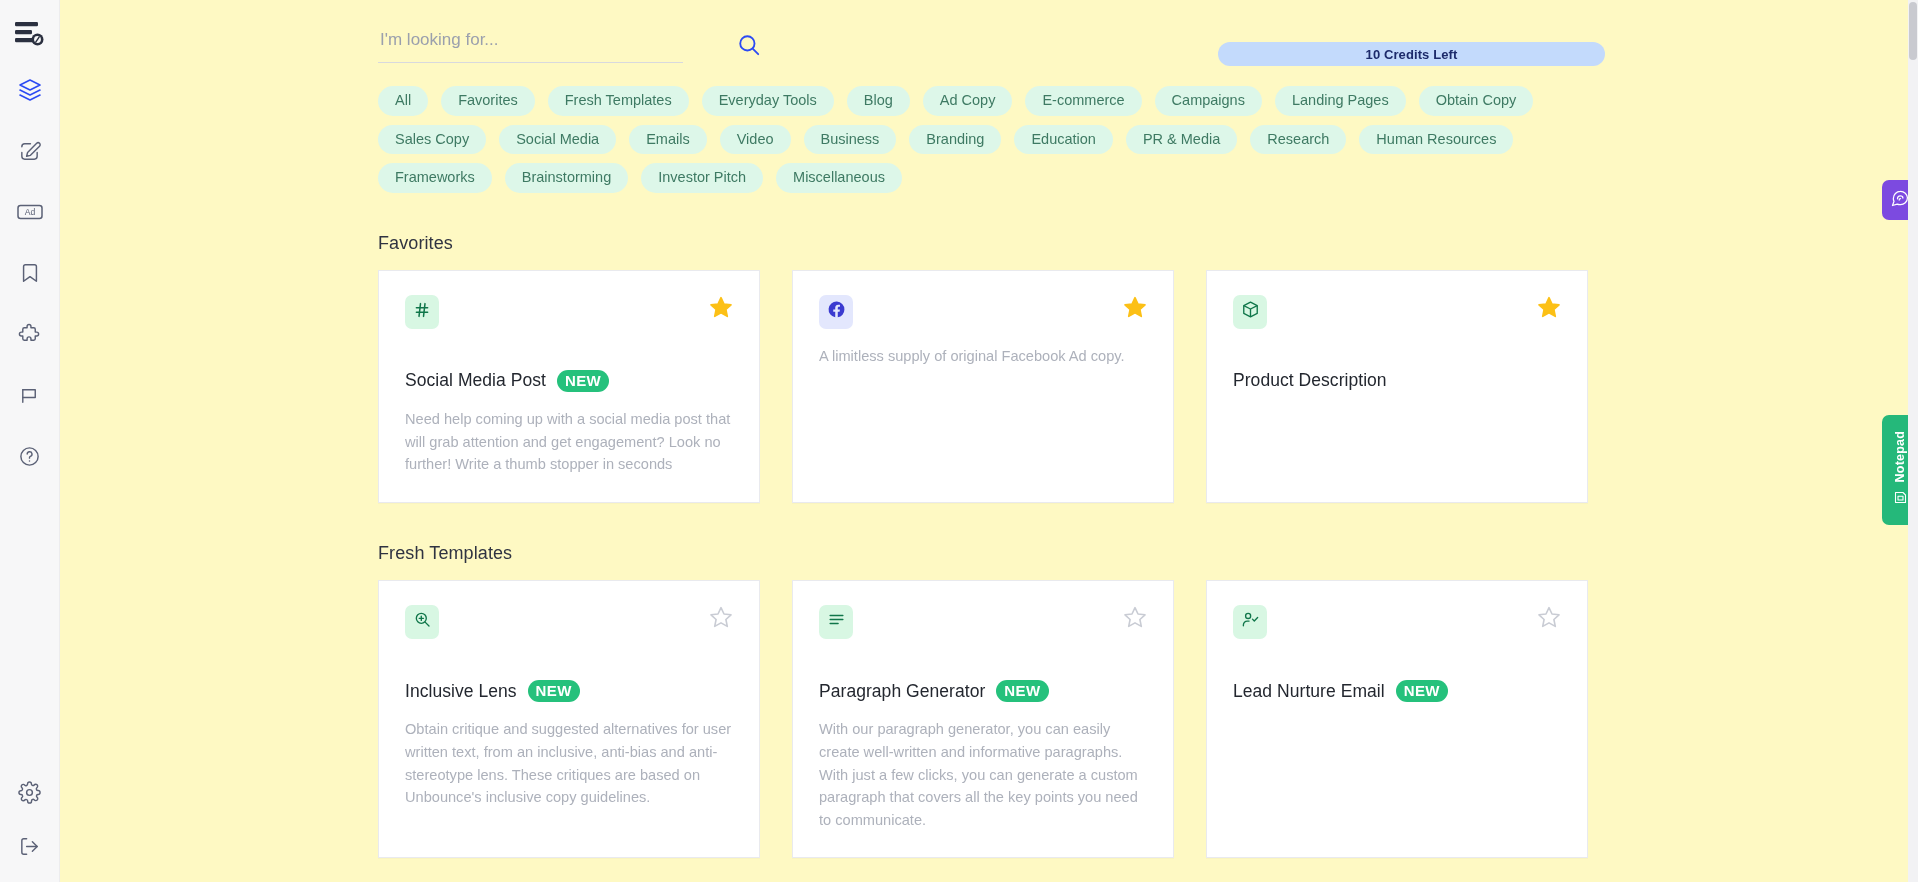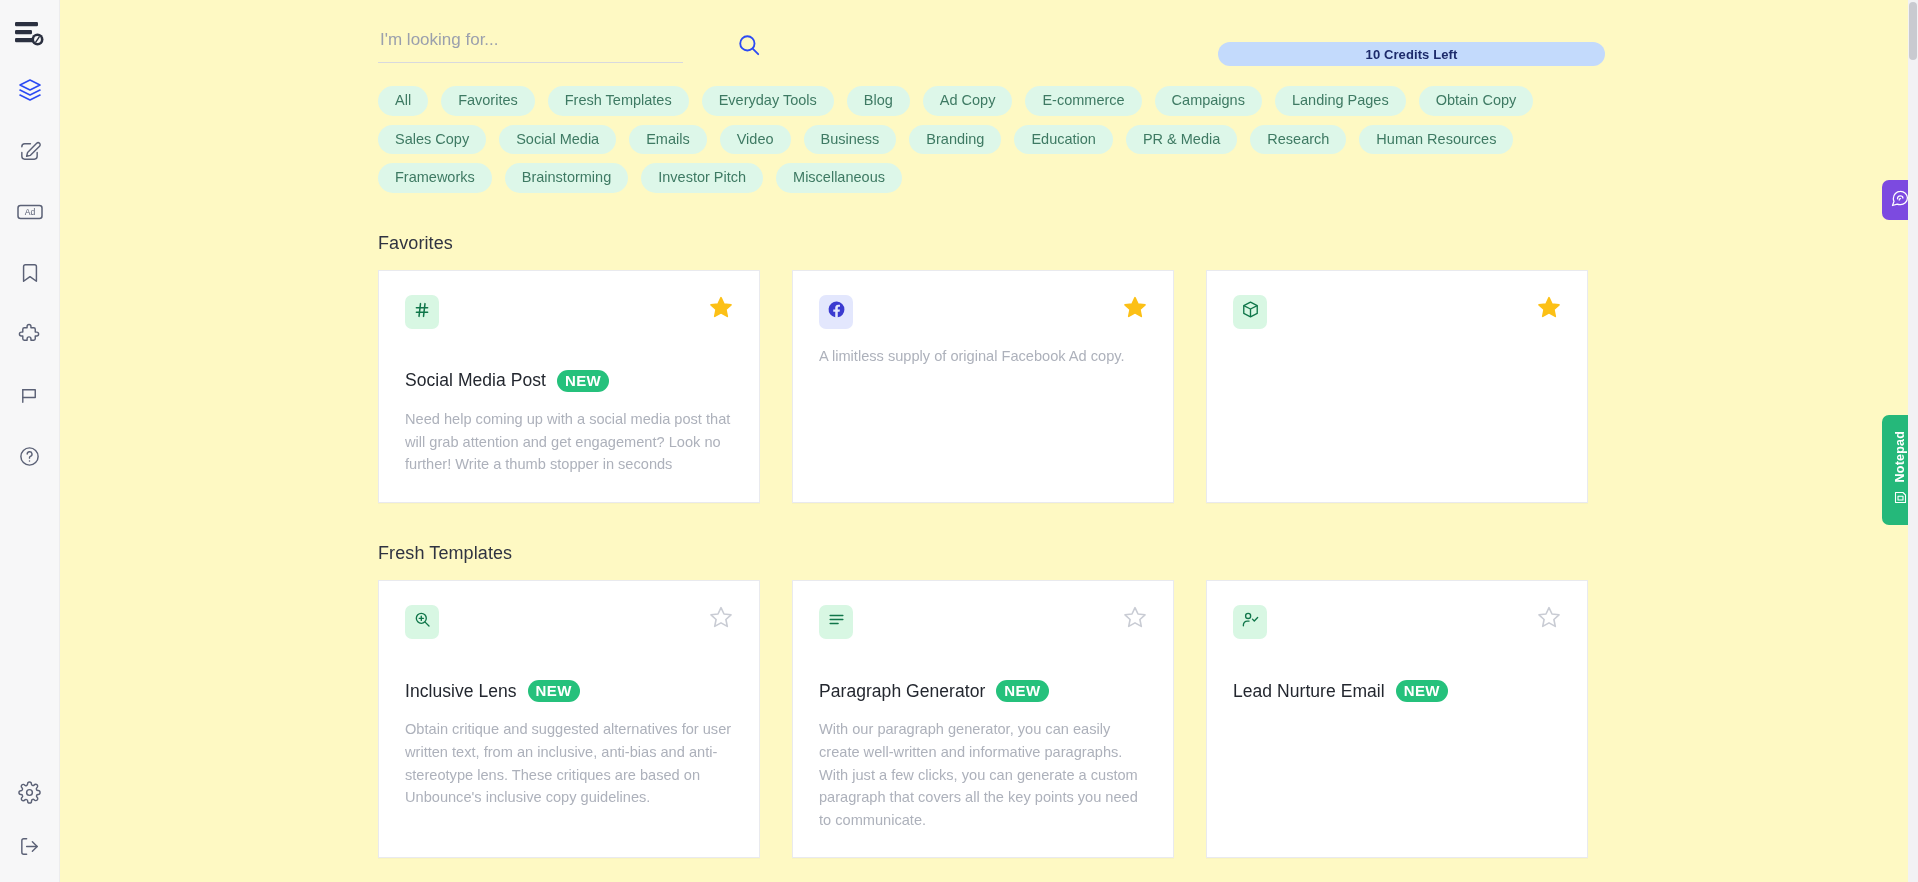--- a/index.html
+++ b/index.html
@@ -441,20 +441,23 @@
                 <path d="M12 11.4V21"></path>
               </svg>
             </span>
           </div>
           <div class="fav-star">
             <svg width="24" height="24" viewBox="0 0 24 24" fill="#fcc016" stroke="#fcc016" stroke-width="1.6" stroke-linejoin="round">
               <polygon points="12 2.6 15 9 22 9.8 16.9 14.5 18.3 21.4 12 17.9 5.7 21.4 7.1 14.5 2 9.8 9 9"></polygon>
             </svg>
           </div>
         </div>
+        <div class="card-title-row">
+          <span class="card-title">Product Description</span>
+        </div>
       </div>
     </div>
 
     <h2 class="section-title">Fresh Templates</h2>
     <div class="card-grid">
 
       <div class="card">
         <div class="card-top">
           <div class="tile green">
             <span>

